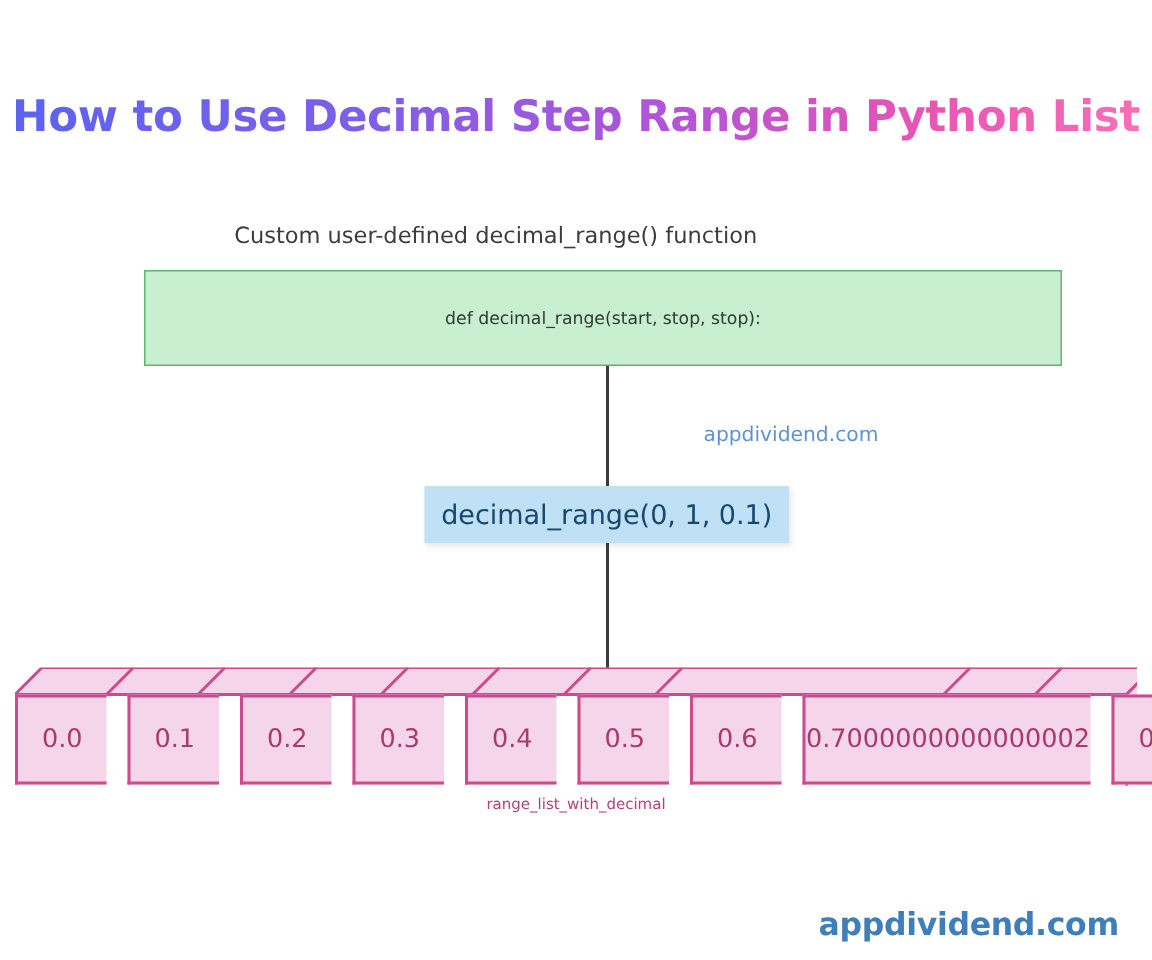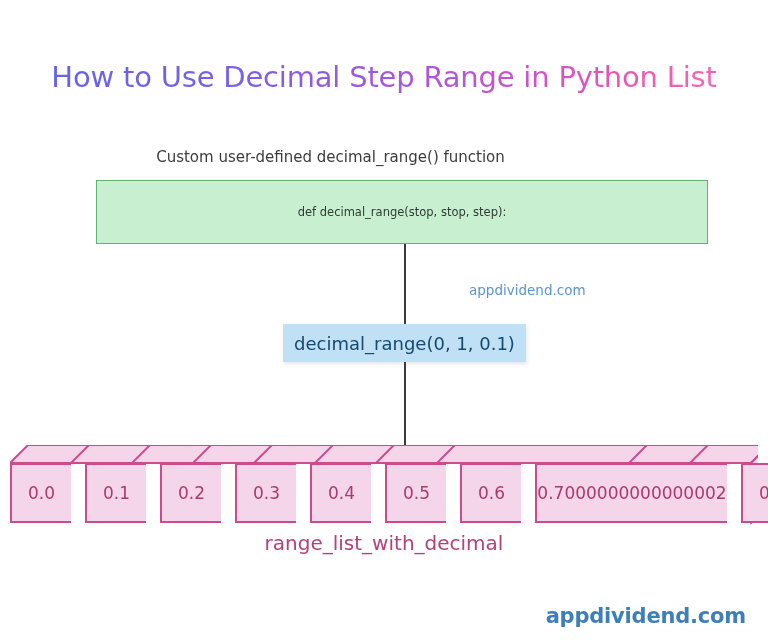--- a/index.html
+++ b/index.html
@@ -17,21 +17,21 @@
   }
 
   
   #page-title {
     position: absolute;
     left: 0;
     top: 60px;
     width: 768px;
     text-align: center;
     font-size: 29px;
-    font-weight: normal;
+    font-weight: bold;
     letter-spacing: -0.2px;
     background-image: linear-gradient(90deg, #5b63f0 0%, #7e5fe8 32%, #b254d8 58%, #e755b4 80%, #fb6fb5 100%);
     -webkit-background-clip: text;
     background-clip: text;
     color: transparent;
     -webkit-text-fill-color: transparent;
     white-space: nowrap;
   }
 
   
@@ -164,21 +164,21 @@
     z-index: 2;
   }
 
   
   #array-label {
     position: absolute;
     left: 0;
     top: 531px;
     width: 768px;
     text-align: center;
-    font-size: 20px;
+    font-size: 10px;
     color: #b5417b;
   }
 
   
   #brand-logo {
     position: absolute;
     right: 22px;
     top: 604px;
     font-size: 21px;
     font-weight: bold;
@@ -187,21 +187,21 @@
   }
 </style>
 </head>
 <body>
 
 <div id="page-title">How to Use Decimal Step Range in Python List</div>
 
 <div id="function-caption">Custom user-defined decimal_range() function</div>
 
 <div id="code-box">
-  <div class="code-line">def decimal_range(stop, stop, step):</div>
+  <div class="code-line">def decimal_range(start, stop, stop):</div>
 </div>
 
 <div id="connector-top"></div>
 
 <div id="watermark-small">appdividend.com</div>
 
 <div id="call-box">
   <span id="call-box-label">decimal_range(0, 1, 0.1)</span>
 </div>
 

